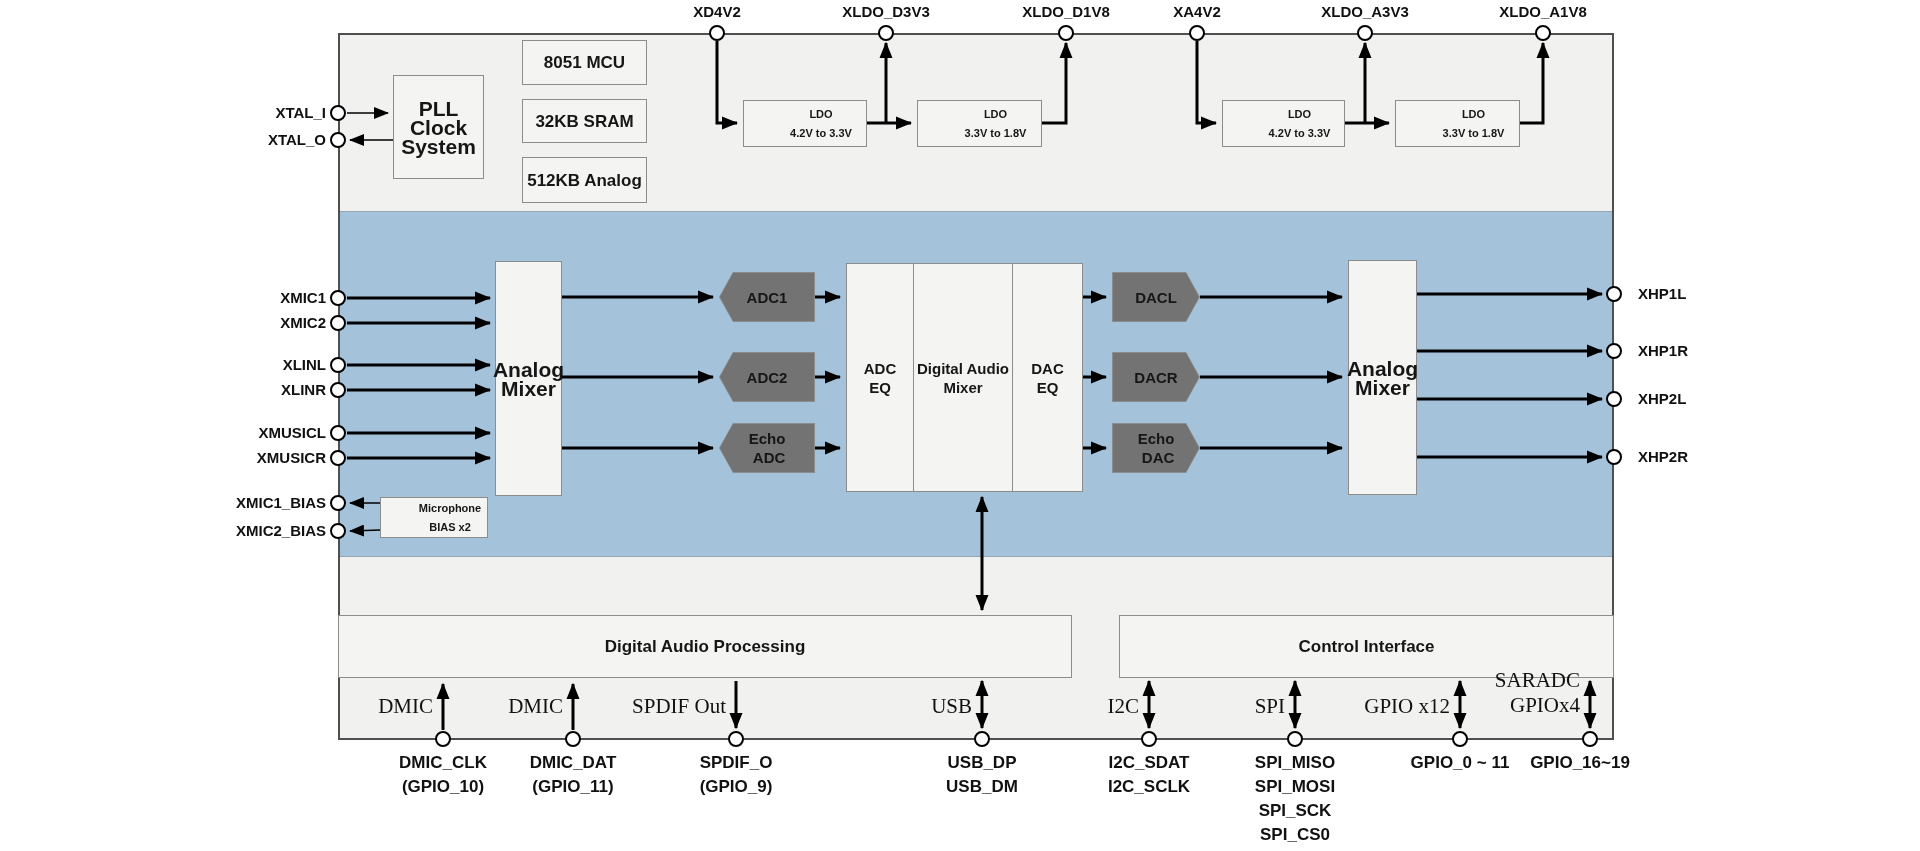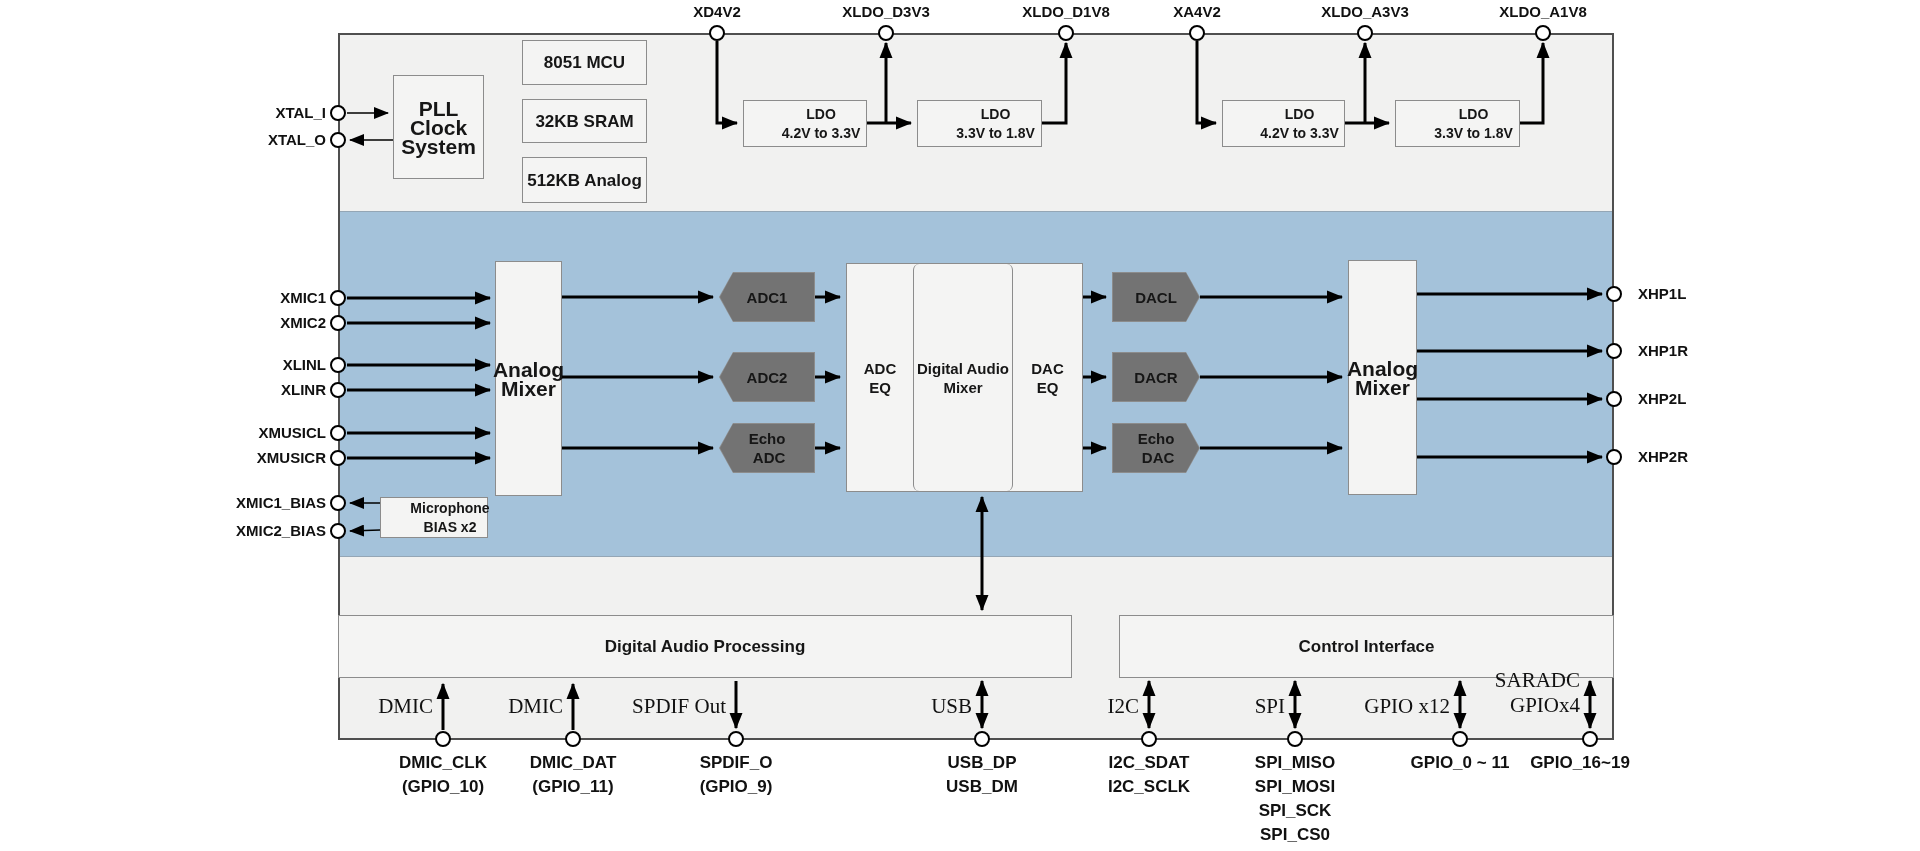--- a/index.html
+++ b/index.html
@@ -4,21 +4,21 @@
 <style>
   * { box-sizing: border-box; margin: 0; padding: 0; }
   html,body { background:#ffffff; }
   body { font-family:"Liberation Sans", sans-serif; }
   .canvas { position:relative; width:1920px; height:851px; background:#ffffff; overflow:hidden; }
   .abs { position:absolute; }
   .blk { position:absolute; background:#f4f4f3; border:1px solid #8c8c8c;
          display:flex; align-items:center; justify-content:center; text-align:center;
          font-weight:bold; color:#161616; }
   .blk span { white-space:pre-line; }
-  .f14 { font-size:14px; line-height:19px;padding-left:32px; }
+  .f14 { font-size:11px; line-height:19px;padding-left:32px; }
   .f15 { font-size:21px; line-height:19px; }
   .f17 { font-size:17px; line-height:21px; }
   .cellwrap { position:absolute; display:flex; background:#f4f4f3; border:1px solid #8c8c8c; }
   .cell { display:flex; align-items:center; justify-content:center; height:100%;
           font-weight:bold; font-size:15px; line-height:19px; color:#161616; text-align:center; }
   .cell span { white-space:pre-line; }
   .cell.mid { border-left:1px solid #8c8c8c; border-right:1px solid #8c8c8c; }
   .pent { position:absolute; background:#8c8c8c; }
   .pentL { clip-path: polygon(14px 0, 100% 0, 100% 100%, 14px 100%, 0 50%); }
   .pentL .in { position:absolute; inset:1px; clip-path: polygon(13px 0, 100% 0, 100% 100%, 13px 100%, 0 50%); }
@@ -95,21 +95,21 @@
         <span>Echo
 ADC</span>
       </div>
     </div>
 
   <div class="cellwrap" style="left:846px;top:263px;width:237px;height:229px;">
     <div class="cell" style="width:66px;">
       <span>ADC
 EQ</span>
       </div>
-    <div class="cell mid" style="width:100px;border-radius:6px;">
+    <div class="cell mid" style="width:100px;">
       <span>Digital Audio
 Mixer</span>
       </div>
     <div class="cell" style="width:69px;">
       <span>DAC
 EQ</span>
       </div>
   </div>
 
   <div class="pent pentR" style="left:1112px;top:272px;width:88px;height:50px;">

